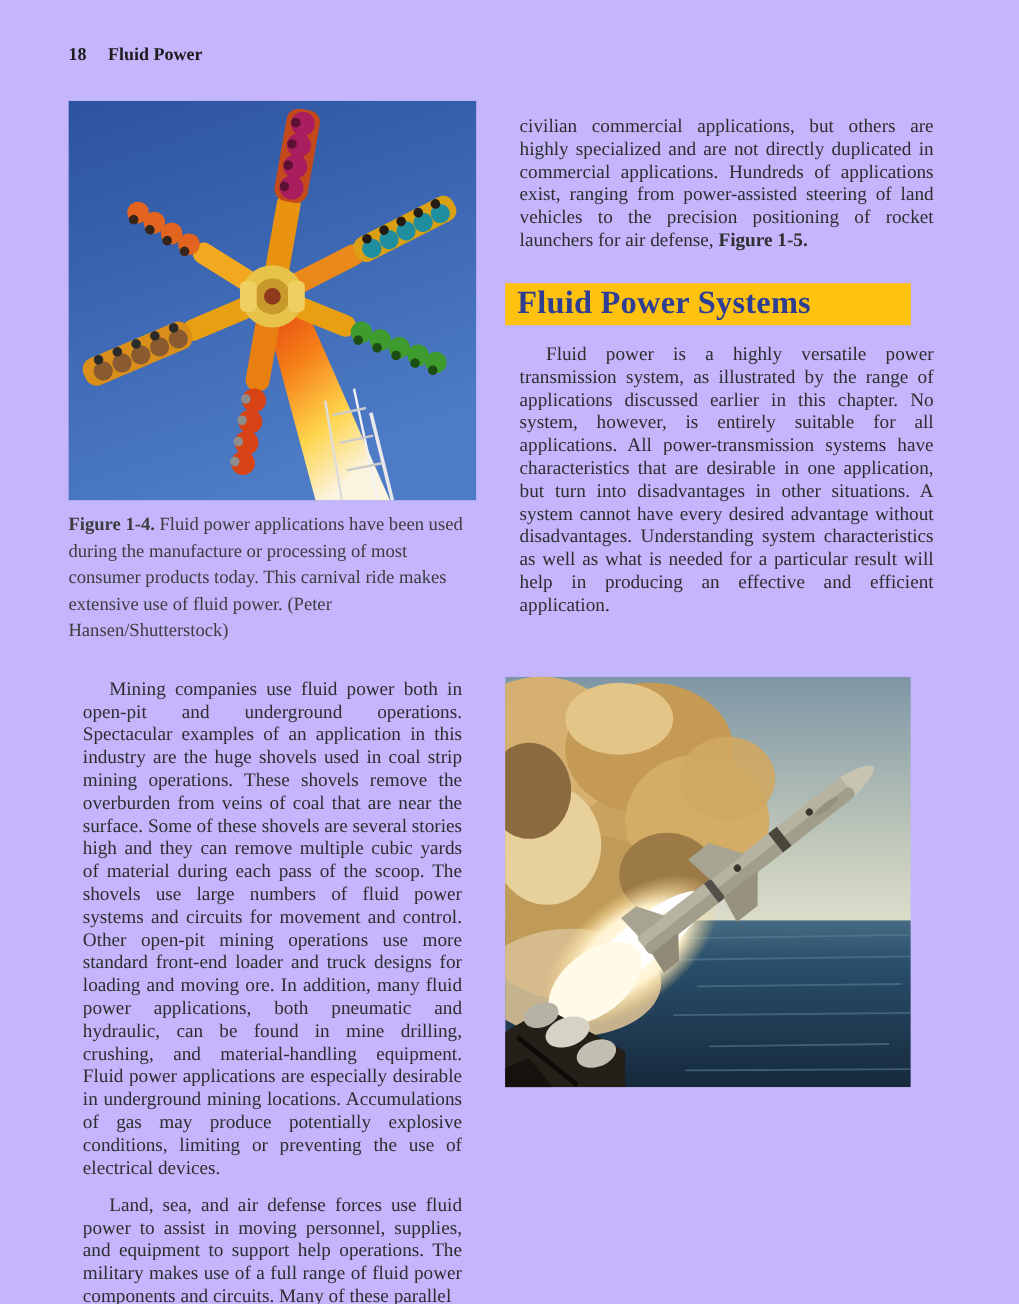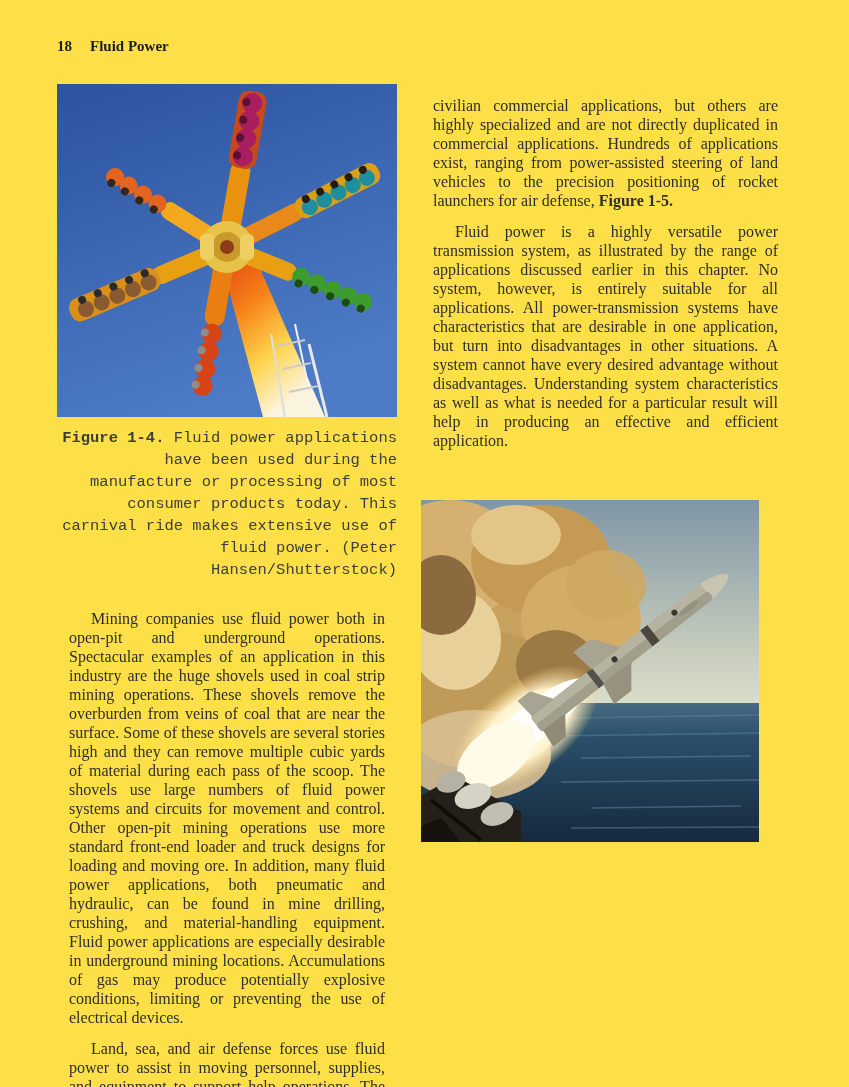--- a/index.html
+++ b/index.html
@@ -1,28 +1,28 @@
 <!DOCTYPE html>
 <html><head>
 <meta charset="utf-8">
 <style>
   html,body{margin:0;padding:0;background:#ffffff;}
-  .page{position:relative;width:849px;height:1087px;background:#fde047;overflow:hidden;
+  .page{position:relative;width:849px;height:1087px;background:#c4b5fd;overflow:hidden;
         font-family:"Liberation Serif", serif;color:#2e2e2e;}
   .running-head{position:absolute;top:38px;left:57px;font-size:15px;font-weight:bold;color:#1c1c1c;}
   .running-head .pagenum{display:inline-block;width:33px;}
   .col-left{position:absolute;left:57px;top:84px;width:340px;}
   .col-right{position:absolute;left:421px;top:84px;width:369px;}
   .body-text p{margin:12px;font-size:16px;line-height:19px;text-align:justify;
                text-justify:inter-word;color:#2e2e2e;}
   .body-text p.indent{text-indent:22px;}
   .fig-image{display:block;}
   .fig-image svg{display:block;}
-  .caption{font-family:Liberation Mono, monospace;font-size:15.5px;line-height:22px;
-           color:#3d3d3d;text-align:right;}
+  .caption{font-family:Liberation Serif, serif;font-size:15.5px;line-height:22px;
+           color:#3d3d3d;text-align:left;}
   .caption b{font-weight:bold;}
   .section-heading{box-sizing:border-box;width:338px;margin-top:26px;margin-bottom:15px;
            padding:2px 10px 5px 10px;background:#FFC20E;color:#2E3E93;
            font-weight:bold;font-size:27px;line-height:28px;letter-spacing:0.2px;}
   .cap-left{margin-top:10px;}
   .cap-right{margin-top:13px;width:338px;}
   .figure-left{margin-bottom:28px;}
   .figure-right{margin-top:50px;}
 </style>
 </head>
@@ -190,20 +190,21 @@
       <p class="indent">Land, sea, and air defense forces use fluid power to assist in moving personnel, supplies, and equipment to support help operations. The military makes use of a full range of fluid power components and circuits. Many of these parallel</p>
     </div>
   </div>
 
   <div class="col-right">
 
     <div class="body-text">
       <p><span>civilian commercial applications, but others are highly specialized and are not directly duplicated in commercial applications. Hundreds of applications exist, ranging from power-assisted steering of land vehicles to the precision positioning of rocket launchers for air defense, </span><b>Figure 1-5.</b></p>
     </div>
 
+    <div class="section-heading">Fluid Power Systems</div>
 
     <div class="body-text">
       <p class="indent">Fluid power is a highly versatile power transmission system, as illustrated by the range of applications discussed earlier in this chapter. No system, however, is entirely suitable for all applications. All power-transmission systems have characteristics that are desirable in one application, but turn into disadvantages in other situations. A system cannot have every desired advantage without disadvantages. Understanding system characteristics as well as what is needed for a particular result will help in producing an effective and efficient application.</p>
     </div>
 
     <div class="figure-right">
       <div class="fig-image">
         <svg width="338" height="342" viewBox="0 0 338 342">
           <defs>
             <linearGradient id="sky2" x1="0" y1="0" x2="0" y2="1">

